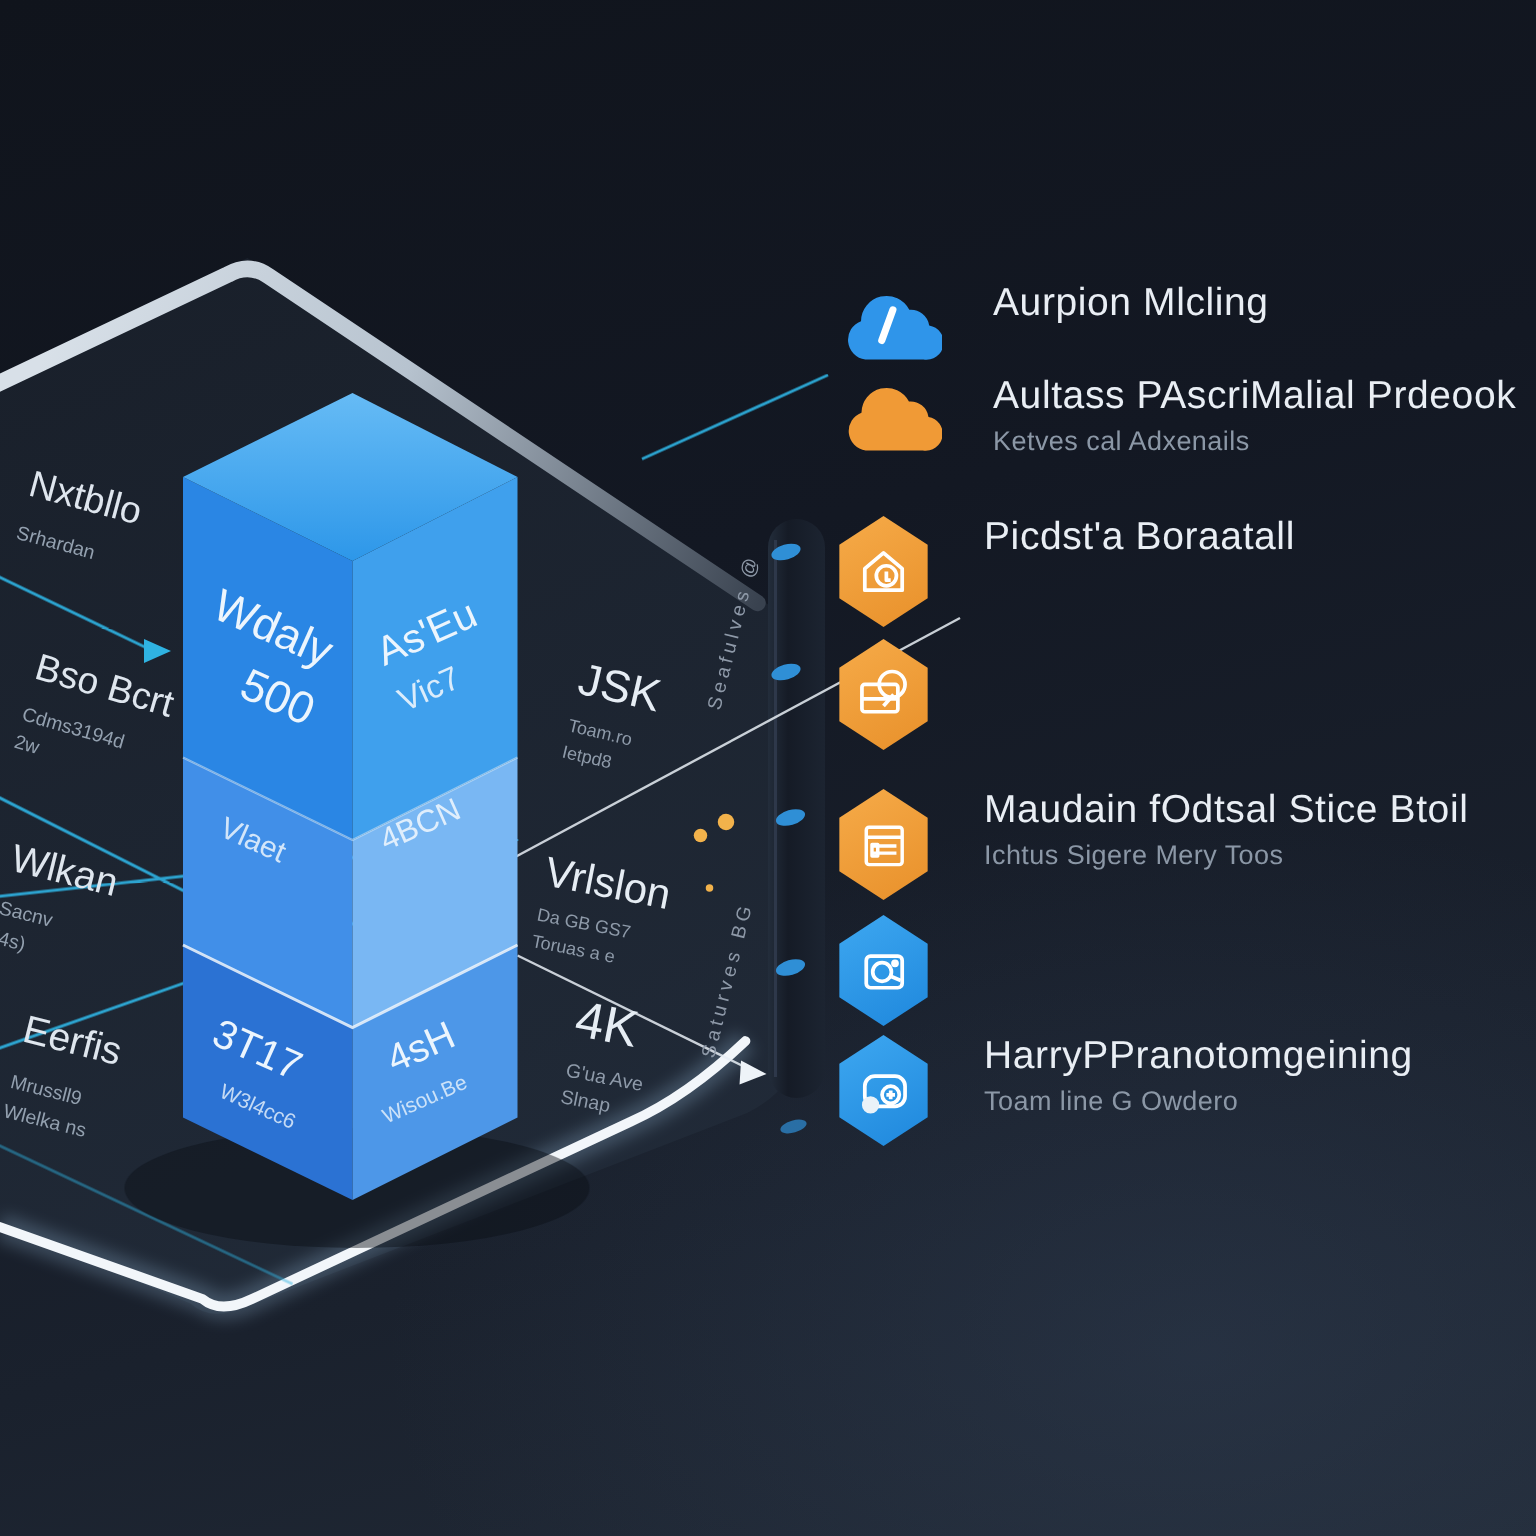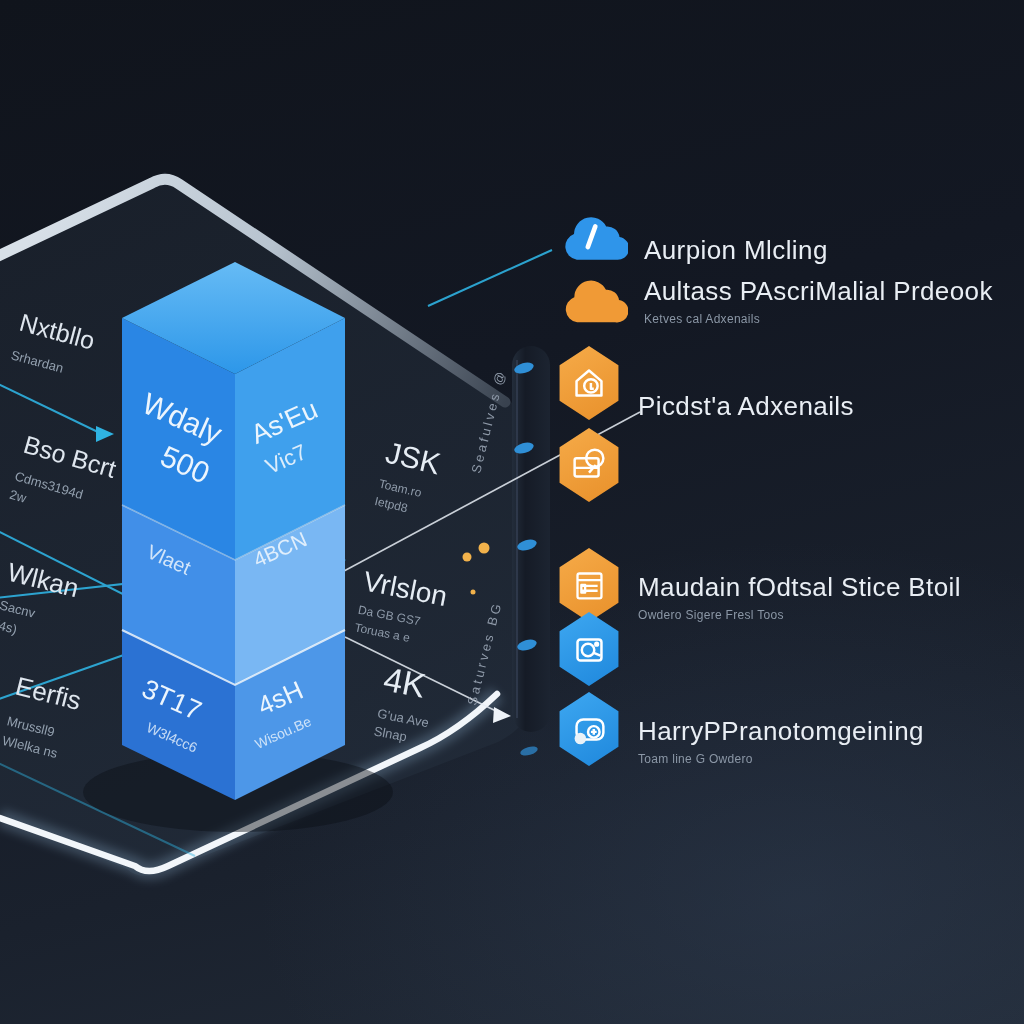--- a/index.html
+++ b/index.html
@@ -8,29 +8,29 @@
     font-family:"Liberation Sans",sans-serif;
     background:
       radial-gradient(900px 600px at 78% 88%, rgba(54,70,94,.35), rgba(0,0,0,0) 60%),
       linear-gradient(165deg,#10141c 0%,#131823 38%,#1a212d 72%,#222b38 100%);
   }
   svg text{font-family:"Liberation Sans",sans-serif}
   .scene{position:absolute;left:0;top:0}
 
   
   .features{position:absolute;left:556px;top:0;width:468px}
-  .feature{position:absolute;left:0;display:flex;align-items:flex-end;gap:16px;min-height:76px}
+  .feature{position:absolute;left:0;display:flex;align-items:flex-start;gap:34px;min-height:76px}
   .f-icon{flex:0 0 66px;display:flex;align-items:center;justify-content:center}
   .hex{width:64px;height:74px;clip-path:polygon(50% 0,96% 26%,96% 74%,50% 100%,4% 74%,4% 26%);
        display:flex;align-items:center;justify-content:center}
   .hex.orange{background:linear-gradient(150deg,#f6ab49,#e8902a)}
   .hex.blue{background:linear-gradient(150deg,#3ea8f1,#1e87dc)}
   .f-txt{display:flex;flex-direction:column;gap:7px}
   .f-title{font-size:26px;letter-spacing:.4px;color:#e9eef4;line-height:1.05;white-space:nowrap}
-  .f-sub{font-size:12px;letter-spacing:.3px;color:#8b97a6;white-space:nowrap}
+  .f-sub{font-size:18px;letter-spacing:.3px;color:#8b97a6;white-space:nowrap}
 </style>
 </head>
 <body>
 
 <svg class="scene" width="1024" height="1024" viewBox="0 0 1024 1024">
   <defs>
     <linearGradient id="panelGrad" x1="160" y1="180" x2="420" y2="860" gradientUnits="userSpaceOnUse">
       <stop offset="0" stop-color="#1b222d"></stop>
         <stop offset="1" stop-color="#222c3a"></stop>
     </linearGradient>
@@ -206,51 +206,51 @@
     <span class="f-icon">
       <span class="hex orange">
         <svg width="46" height="46" viewBox="0 0 48 48" fill="none" stroke="#fff" stroke-width="2.6" stroke-linejoin="round">
           <path d="M11 22 L24 11 L37 22 V37 H11 Z"></path>
           <circle cx="26" cy="27" r="7"></circle>
           <path d="M26 24 v6 h3"></path>
         </svg>
       </span>
     </span>
     <div class="f-txt">
-      <div class="f-title">Picdst'a Adxenails</div>
+      <div class="f-title">Picdst'a Boraatall</div>
     </div>
   </div>
 
   <div class="feature" style="top:426px">
     <span class="f-icon">
       <span class="hex orange">
         <svg width="46" height="46" viewBox="0 0 48 48" fill="none" stroke="#fff" stroke-width="2.6" stroke-linejoin="round">
           <rect x="9" y="17" width="25" height="19" rx="2"></rect>
           <circle cx="30" cy="17" r="9"></circle>
           <path d="M24 32 l7 -8"></path>
           <path d="M9 27 h25"></path>
         </svg>
       </span>
     </span>
   </div>
 
-  <div class="feature" style="top:546px">
+  <div class="feature" style="top:526px">
     <span class="f-icon">
       <span class="hex orange">
         <svg width="46" height="46" viewBox="0 0 48 48" fill="none" stroke="#fff" stroke-width="2.4" stroke-linejoin="round">
           <rect x="12" y="12" width="25" height="26" rx="2"></rect>
           <path d="M12 19 h25"></path>
           <path d="M16 25 h17 M16 30 h17"></path>
           <rect x="16" y="24" width="4" height="8"></rect>
         </svg>
       </span>
     </span>
     <div class="f-txt">
       <div class="f-title">Maudain fOdtsal Stice Btoil</div>
-      <div class="f-sub">Owdero Sigere Fresl Toos</div>
+      <div class="f-sub">Ichtus Sigere Mery Toos</div>
     </div>
   </div>
 
   <div class="feature" style="top:610px">
     <span class="f-icon">
       <span class="hex blue">
         <svg width="46" height="46" viewBox="0 0 48 48" fill="none" stroke="#fff" stroke-width="2.6" stroke-linejoin="round">
           <rect x="12" y="14" width="25" height="22" rx="3"></rect>
           <circle cx="23" cy="25" r="6.5"></circle>
           <path d="M29 28 l7 3"></path>

